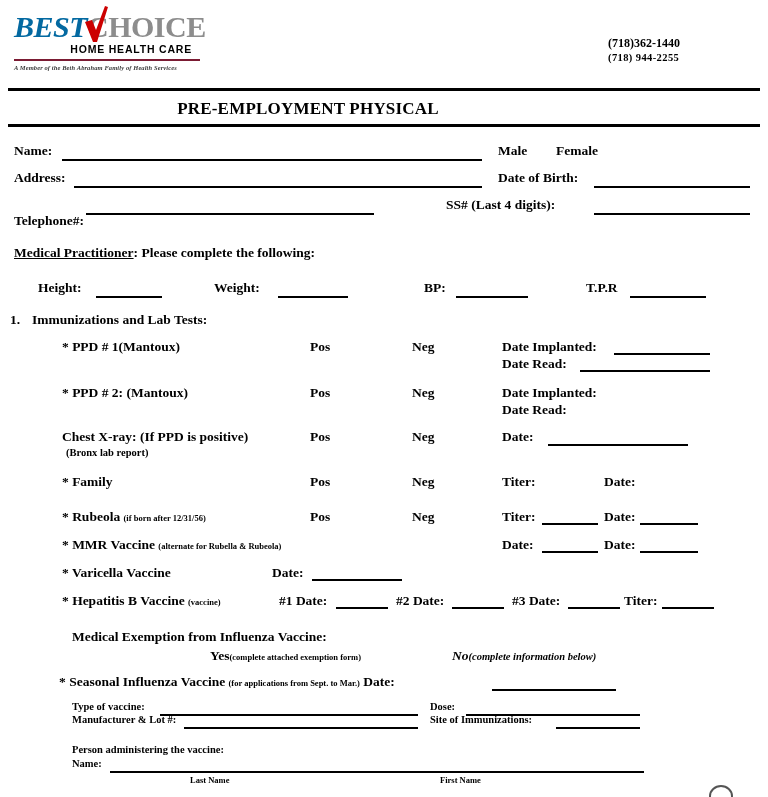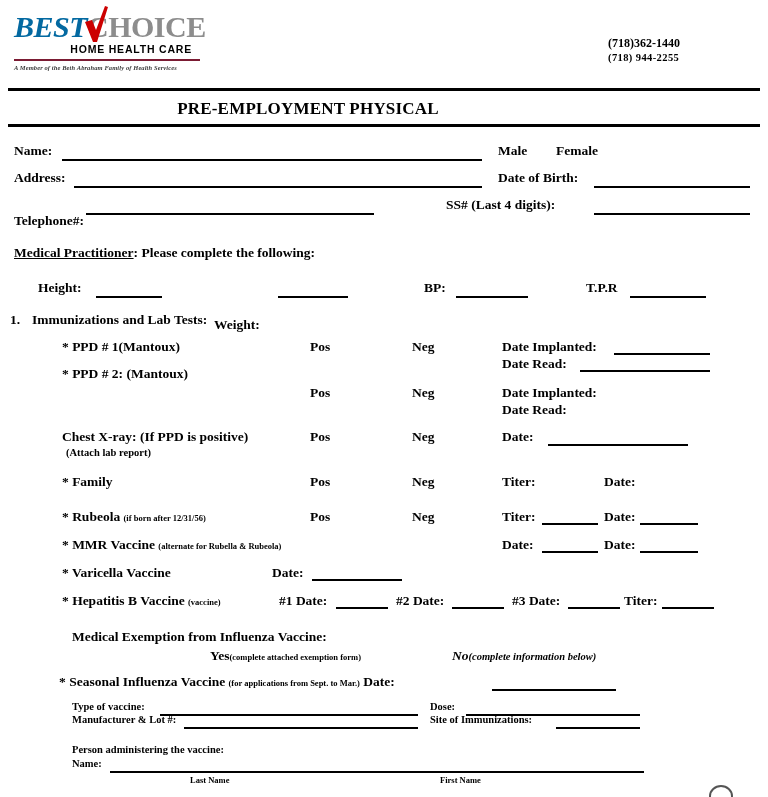--- a/index.html
+++ b/index.html
@@ -86,48 +86,48 @@
   <div class="udl" style="left:86px;top:213px;width:288px;"></div>
   <div class="t" style="left:446px;top:197px;">SS# (Last 4 digits):</div>
   <div class="udl" style="left:594px;top:213px;width:156px;"></div>
 
   <div class="t" style="left:14px;top:245px;">
     <span class="sec-head">Medical Practitioner</span><span>: Please complete the following:</span>
   </div>
 
   <div class="t" style="left:38px;top:280px;">Height:</div>
   <div class="udl" style="left:96px;top:296px;width:66px;"></div>
-  <div class="t" style="left:214px;top:280px;margin-top:37px;">Weight:</div>
+  <div class="t" style="left:214px;top:280px;">Weight:</div>
   <div class="udl" style="left:278px;top:296px;width:70px;"></div>
   <div class="t" style="left:424px;top:280px;">BP:</div>
   <div class="udl" style="left:456px;top:296px;width:72px;"></div>
   <div class="t" style="left:586px;top:280px;">T.P.R</div>
   <div class="udl" style="left:630px;top:296px;width:76px;"></div>
 
   <div class="t" style="left:10px;top:312px;">1.</div>
   <div class="t" style="left:32px;top:312px;">Immunizations and Lab Tests:</div>
 
   <div class="t" style="left:62px;top:339px;">* PPD # 1(Mantoux)</div>
   <div class="t" style="left:310px;top:339px;">Pos</div>
   <div class="t" style="left:412px;top:339px;">Neg</div>
   <div class="t" style="left:502px;top:339px;">Date Implanted:</div>
   <div class="udl" style="left:614px;top:353px;width:96px;"></div>
   <div class="t" style="left:502px;top:356px;">Date Read:</div>
   <div class="udl" style="left:580px;top:370px;width:130px;"></div>
 
-  <div class="t" style="left:62px;top:366px;">* PPD # 2: (Mantoux)</div>
+  <div class="t" style="left:62px;top:385px;">* PPD # 2: (Mantoux)</div>
   <div class="t" style="left:310px;top:385px;">Pos</div>
   <div class="t" style="left:412px;top:385px;">Neg</div>
   <div class="t" style="left:502px;top:385px;">Date Implanted:</div>
   <div class="t" style="left:502px;top:402px;">Date Read:</div>
 
   <div class="t" style="left:62px;top:429px;">
     <span>Chest X-ray: (If PPD is positive)</span>
   </div>
-  <div class="t sm" style="left:66px;top:447px;">(Attach lab report)</div>
+  <div class="t sm" style="left:66px;top:447px;">(Bronx lab report)</div>
   <div class="t" style="left:310px;top:429px;">Pos</div>
   <div class="t" style="left:412px;top:429px;">Neg</div>
   <div class="t" style="left:502px;top:429px;">Date:</div>
   <div class="udl" style="left:548px;top:444px;width:140px;"></div>
 
   <div class="t" style="left:62px;top:474px;">* Family</div>
   <div class="t" style="left:310px;top:474px;">Pos</div>
   <div class="t" style="left:412px;top:474px;">Neg</div>
   <div class="t" style="left:502px;top:474px;">Titer:</div>
   <div class="t" style="left:604px;top:474px;">Date:</div>

